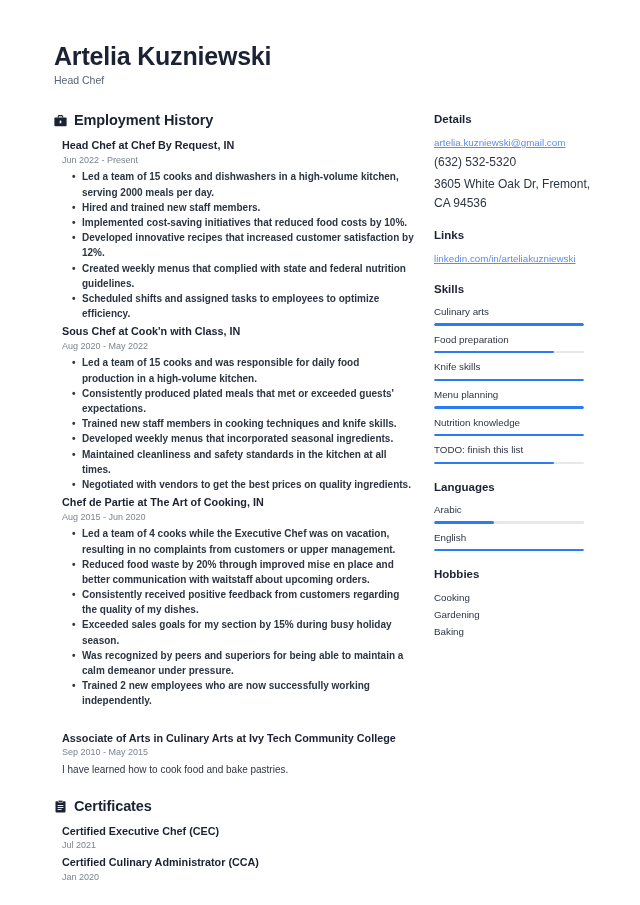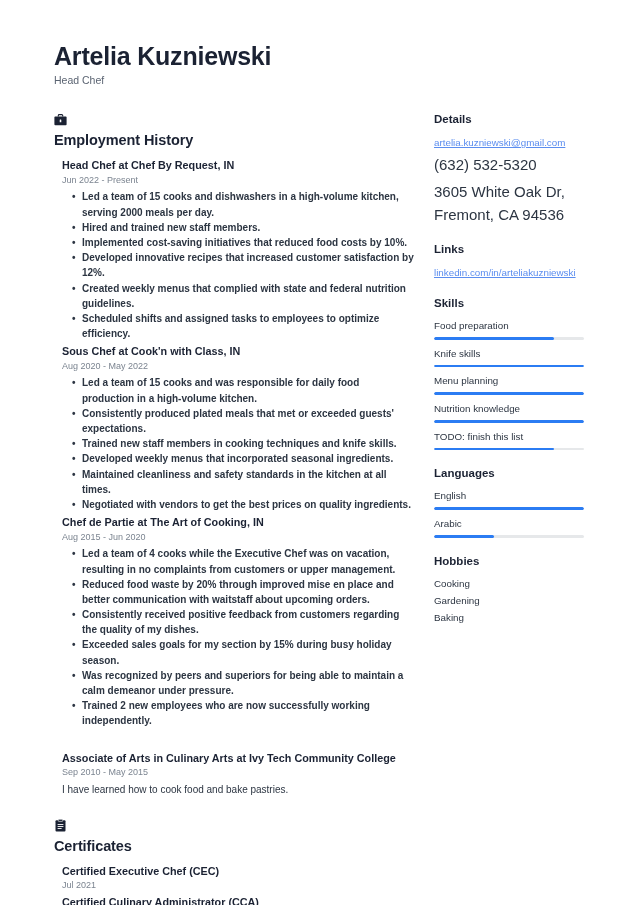--- a/index.html
+++ b/index.html
@@ -54,24 +54,23 @@
     width: 172px;
     flex: 0 0 172px;
     padding-left: 8px;
     box-sizing: border-box;
   }
 
   
   .section { margin-bottom: 16px; }
   .section-head {
     display: flex;
-    align-items: flex-start;
+    align-items: center;
     gap: 7px;
     margin-bottom: 9px;
-    flex-direction: column;
   }
   .section-head .sicon {
     width: 13px;
     height: 14px;
     flex: 0 0 13px;
     display: inline-flex;
     align-items: center;
     justify-content: center;
     color: #1b2233;
   }
@@ -131,21 +130,21 @@
   
   .side-block { margin-bottom: 17px; }
   .side-head {
     font-size: 11.5px;
     font-weight: bold;
     color: #1b2233;
     margin-bottom: 8px;
     line-height: 1.2;
   }
   .side-text {
-    font-size: 15px;
+    font-size: 12px;
     color: #2c3542;
     line-height: 1.55;
     margin-bottom: 3px;
   }
   .side-link {
     font-size: 9.8px;
     color: #5b8def;
     text-decoration: underline;
     line-height: 1.55;
     margin-bottom: 3px;
@@ -299,20 +298,26 @@
       </div>
 
       <div class="side-block">
         <div class="side-head">Links</div>
         <a class="side-link">linkedin.com/in/arteliakuzniewski</a>
       </div>
 
       <div class="side-block">
         <div class="side-head">Skills</div>
 
+        <div class="rated">
+          <div class="rated-label">Culinary arts</div>
+          <div class="bar-track">
+            <div class="bar-fill" style="width: 100%;"></div>
+          </div>
+        </div>
 
         <div class="rated">
           <div class="rated-label">Food preparation</div>
           <div class="bar-track">
             <div class="bar-fill" style="width: 80%;"></div>
           </div>
         </div>
 
         <div class="rated">
           <div class="rated-label">Knife skills</div>
@@ -340,30 +345,30 @@
           <div class="bar-track">
             <div class="bar-fill" style="width: 80%;"></div>
           </div>
         </div>
       </div>
 
       <div class="side-block">
         <div class="side-head">Languages</div>
 
         <div class="rated">
+          <div class="rated-label">Arabic</div>
+          <div class="bar-track">
+            <div class="bar-fill" style="width: 40%;"></div>
+          </div>
+        </div>
+
+        <div class="rated">
           <div class="rated-label">English</div>
           <div class="bar-track">
             <div class="bar-fill" style="width: 100%;"></div>
-          </div>
-        </div>
-
-        <div class="rated">
-          <div class="rated-label">Arabic</div>
-          <div class="bar-track">
-            <div class="bar-fill" style="width: 40%;"></div>
           </div>
         </div>
       </div>
 
       <div class="side-block">
         <div class="side-head">Hobbies</div>
         <div class="hobby-item">Cooking</div>
         <div class="hobby-item">Gardening</div>
         <div class="hobby-item">Baking</div>
       </div>

